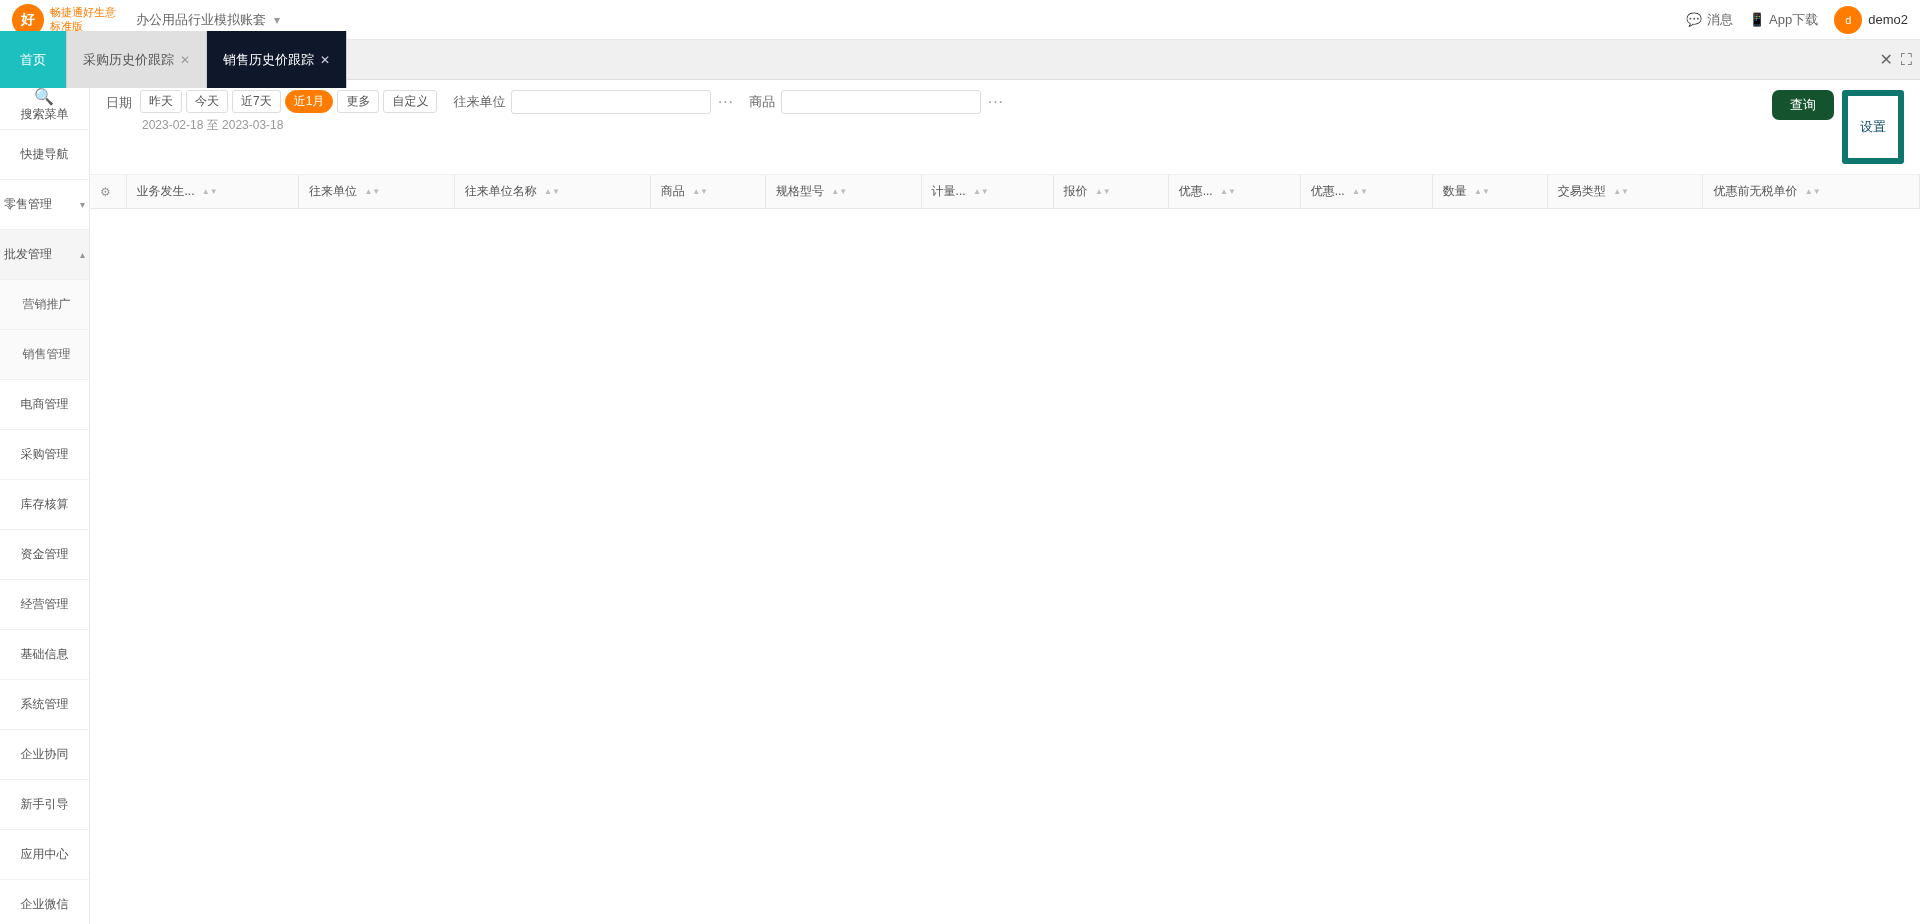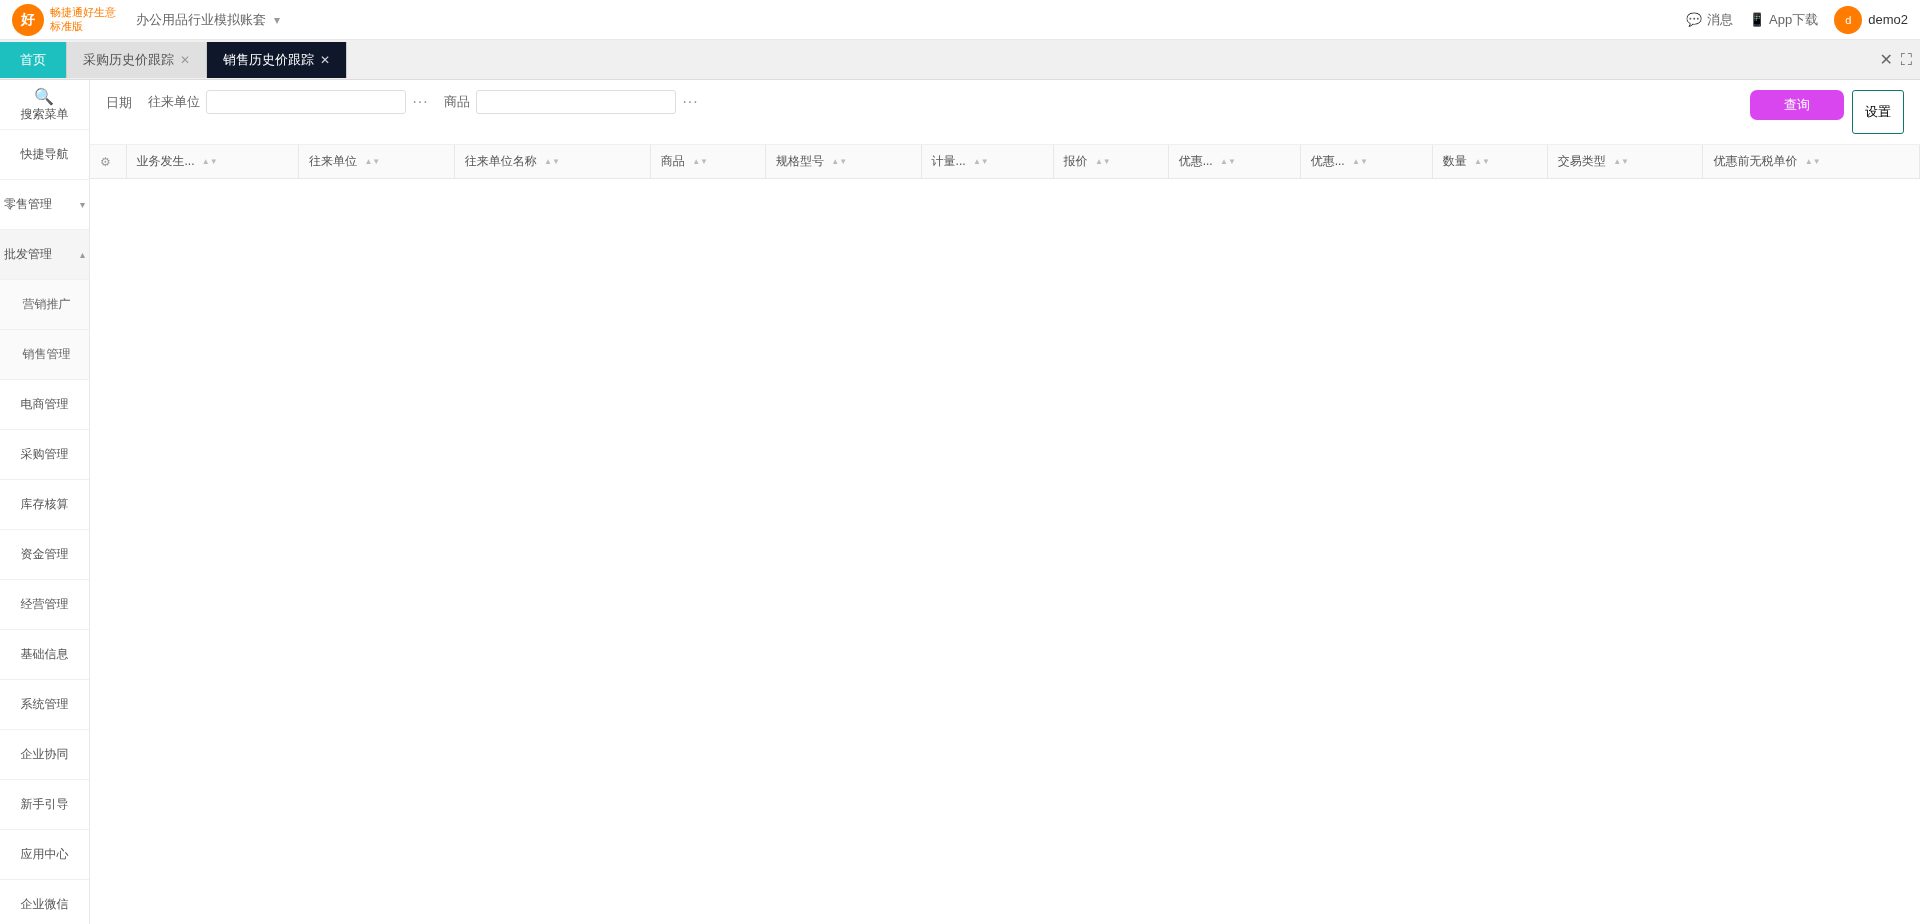--- a/index.html
+++ b/index.html
@@ -12,21 +12,21 @@
     .logo-icon { width: 32px; height: 32px; background: #ff7c00; border-radius: 50%; display: flex; align-items: center; justify-content: center; color: white; font-size: 14px; font-weight: bold; }
     .logo-text { font-size: 11px; color: #ff7c00; line-height: 1.2; }
     .topbar-title { font-size: 13px; color: #666; margin-left: 12px; }
     .topbar-chevron { color: #999; font-size: 12px; }
     .topbar-right { display: flex; align-items: center; gap: 16px; }
     .topbar-btn { display: flex; align-items: center; gap: 4px; color: #666; font-size: 13px; cursor: pointer; }
     .user-avatar { width: 28px; height: 28px; background: #ff7c00; border-radius: 50%; display: flex; align-items: center; justify-content: center; color: white; font-size: 11px; }
 
     
     .tabbar { height: 40px; background: #f0f0f0; display: flex; align-items: center; padding: 0 0; border-bottom: 1px solid #ddd; }
-    .tab { height: 36px; display: flex; align-items: center; padding: 0 16px; font-size: 13px; cursor: pointer; position: relative; gap: 6px; color: #555; background: #e0e0e0; border-right: 1px solid #ccc; }
+    .tab { height: 57px; display: flex; align-items: center; padding: 0 16px; font-size: 13px; cursor: pointer; position: relative; gap: 6px; color: #555; background: #e0e0e0; border-right: 1px solid #ccc; }
     .tab.active { background: #0f172a; color: white; }
     .tab .tab-close { font-size: 12px; color: rgba(255,255,255,0.8); cursor: pointer; }
     .tab.inactive .tab-close { color: #999; }
     .tab-home { background: #1dbfbf; color: white; padding: 0 20px; }
     .tabbar-actions { margin-left: auto; display: flex; align-items: center; gap: 8px; padding-right: 8px; }
     .tabbar-action-btn { color: #666; font-size: 16px; cursor: pointer; }
 
     
     .main-layout { display: flex; flex: 1; overflow: hidden; }
 
@@ -54,22 +54,22 @@
     .filter-dates { display: flex; flex-direction: column; gap: 4px; }
     .date-buttons { display: flex; gap: 4px; align-items: center; }
     .date-btn { padding: 2px 8px; border: 1px solid #ddd; border-radius: 3px; cursor: pointer; font-size: 12px; color: #555; background: white; }
     .date-btn.active { background: #ff7c00; color: white; border-color: #ff7c00; border-radius: 12px; }
     .date-range { font-size: 12px; color: #999; margin-left: 2px; }
     .filter-input-group { display: flex; align-items: center; gap: 6px; }
     .filter-input-label { color: #666; font-size: 13px; white-space: nowrap; }
     .filter-input { border: 1px solid #ddd; border-radius: 3px; padding: 4px 8px; font-size: 12px; color: #333; width: 200px; outline: none; }
     .filter-dots { color: #999; font-size: 16px; cursor: pointer; }
     .filter-actions { display: flex; gap: 8px; margin-left: auto; align-items: flex-start; padding-top: 0; }
-    .btn-query { background: #d946ef; color: white; border: none; padding: 6px 34px; border-radius: 7px; cursor: pointer; font-size: 13px; }
-    .btn-settings { background: white; color: #000000; border: 1px solid #0f766e; padding: 12px 12px; border-radius: 3px; cursor: pointer; font-size: 13px; }
+    .btn-query { background: #14532d; color: white; border: none; padding: 6px 18px; border-radius: 7px; cursor: pointer; font-size: 13px; }
+    .btn-settings { background: white; color: #0c4a6e; border: 6px solid #0f766e; padding: 22px 12px; border-radius: 3px; cursor: pointer; font-size: 13px; }
 
     
     .table-container { flex: 1; overflow: auto; }
     .data-table { width: 100%; border-collapse: collapse; font-size: 12px; }
     .data-table th { background: #fafafa; border-bottom: 1px solid #e8e8e8; border-right: 1px solid #e8e8e8; padding: 8px 10px; text-align: left; color: #555; font-weight: normal; white-space: nowrap; position: sticky; top: 0; z-index: 1; }
     .data-table th .sort-arrows { display: inline-flex; flex-direction: column; margin-left: 4px; font-size: 8px; color: #bbb; vertical-align: middle; }
     .th-settings { width: 36px; text-align: center; }
     .settings-icon { cursor: pointer; color: #999; }
 
     
@@ -194,20 +194,31 @@
     </div>
 
   </div>
 
   <div class="content">
 
 
     <div class="filter-bar">
       <div class="filter-group">
         <span class="filter-label">日期</span>
+        <div class="filter-dates">
+          <div class="date-buttons">
+            <button class="date-btn">昨天</button>
+            <button class="date-btn">今天</button>
+            <button class="date-btn">近7天</button>
+            <button class="date-btn active">近1月</button>
+            <button class="date-btn">更多</button>
+            <button class="date-btn">自定义</button>
+          </div>
+          <span class="date-range">2023-02-18 至 2023-03-18</span>
+        </div>
       </div>
 
       <div class="filter-input-group">
         <span class="filter-input-label">往来单位</span>
         <input class="filter-input" type="text" placeholder="" style="">
         <span class="filter-dots">···</span>
       </div>
 
       <div class="filter-input-group">
         <span class="filter-input-label">商品</span>

